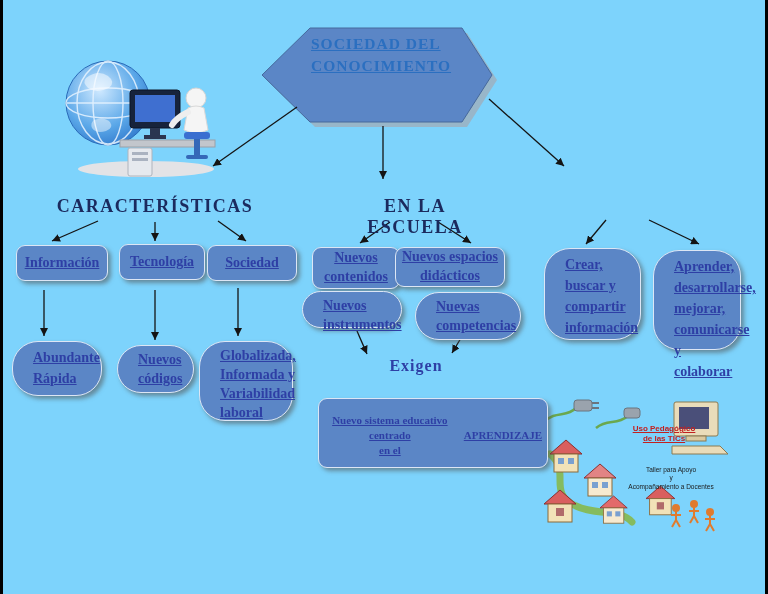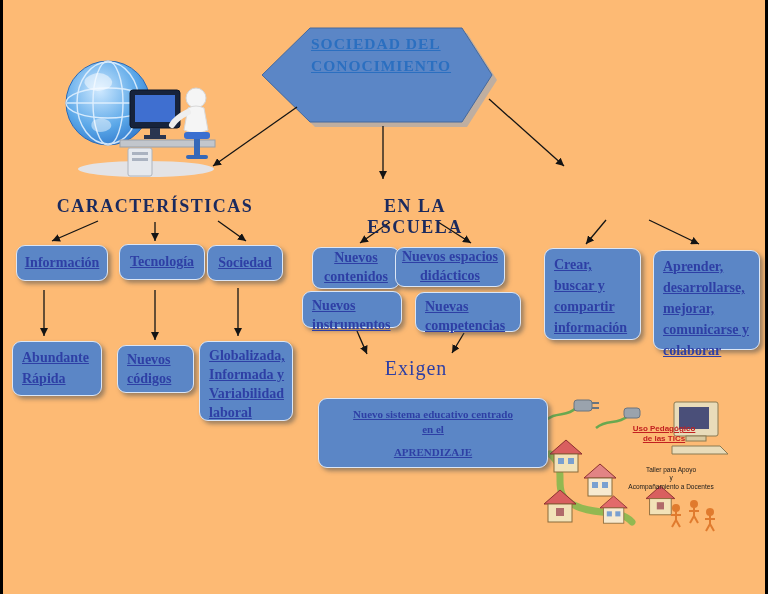--- a/index.html
+++ b/index.html
@@ -1,30 +1,30 @@
 <!DOCTYPE html>
 <html style="--box-fill: #5b86c6; --box-border: #dce6f5; --box-text: #2e3fa5; --heading-text: #1b2a5e; --hexagon-fill: #5b86c6; --hexagon-text: #2b6fc0; --arrow: #141414;"><head>
 <meta charset="utf-8">
 <style>
   html,body{margin:0;padding:0;background:#fff;}
-  .page{position:relative;width:768px;height:594px;background:#fdba74;overflow:hidden;font-family:"Liberation Serif",serif;}
+  .page{position:relative;width:768px;height:594px;background:#7dd3fc;overflow:hidden;font-family:"Liberation Serif",serif;}
   .edge{position:absolute;top:0;bottom:0;width:3px;background:#000;}
   .edge-left{left:0}
   .edge-right{right:0}
   .layer{position:absolute;left:0;top:0;pointer-events:none;}
   .hex-title{position:absolute;left:311px;top:33px;width:175px;font-weight:bold;font-size:15.5px;letter-spacing:1px;line-height:22px;color:var(--hexagon-text,#2b6fc0);text-decoration:underline;white-space:pre-line;}
   .heading{position:absolute;font-weight:bold;font-size:18px;letter-spacing:1.5px;text-align:center;color:var(--heading-text,#1b2a5e);}
   .box{position:absolute;background:var(--box-fill,#5b86c6);border:1px solid var(--box-border,#dce6f5);border-radius:9px;
        box-shadow:3px 3px 4px rgba(80,80,80,.55);color:var(--box-text,#2e3fa5);font-weight:bold;font-size:14px;line-height:1.35;
        text-decoration:underline;white-space:pre-line;display:flex;align-items:center;justify-content:center;text-align:center;
        padding:3px 5px;box-sizing:border-box;}
-  .box.la{justify-content:flex-start;text-align:left;align-items:flex-start;padding-left:9px;padding-top:5px;}
+  .box.la{justify-content:flex-start;text-align:left;align-items:flex-start;padding-left:20px;padding-top:5px;border-radius:26px;}
   .box.tall{line-height:1.5;}
-  .exigen{position:absolute;left:368px;top:357px;width:96px;text-align:center;font-size:20px;font-weight:normal;letter-spacing:1px;color:var(--box-text,#2e3fa5);}
-  .bigbox{flex-direction:column;justify-content:flex-start;gap:8px;padding-top:8px;font-size:11px;}
+  .exigen{position:absolute;left:368px;top:357px;width:96px;text-align:center;font-size:16px;font-weight:bold;letter-spacing:1px;color:var(--box-text,#2e3fa5);}
+  .bigbox{flex-direction:row;justify-content:flex-start;gap:8px;padding-top:8px;font-size:11px;}
   .tiny-red{position:absolute;font-family:"Liberation Sans",sans-serif;font-weight:bold;color:#c22020;font-size:8px;line-height:1.25;text-align:center;white-space:pre-line;text-decoration:underline;}
   .tiny-black{position:absolute;font-family:"Liberation Sans",sans-serif;color:#1a1a1a;font-size:6.5px;line-height:1.3;text-align:center;white-space:pre-line;}
 </style>
 </head>
 <body>
 
 <div class="page">
 
   <div class="edge edge-left"></div>
   <div class="edge edge-right"></div>
@@ -161,53 +161,53 @@
   </svg>
 
   <div class="hex-title">SOCIEDAD DEL
 CONOCIMIENTO</div>
 
   <div class="heading" style="left:55px;top:196px;width:200px">CARACTERÍSTICAS</div>
   <div class="heading" style="left:335px;top:196px;width:160px">EN LA ESCUELA</div>
 
   <div class="box" style="left:16px;top:245px;width:92px;height:36px">Información</div>
   <div class="box" style="left:119px;top:244px;width:86px;height:36px">Tecnología</div>
-  <div class="box" style="left:207px;top:245px;width:76px;height:36px">Sociedad</div>
+  <div class="box" style="left:207px;top:245px;width:90px;height:36px">Sociedad</div>
 
   <div class="box la tall" style="left:12px;top:341px;width:90px;height:55px">Abundante
 Rápida</div>
   <div class="box la" style="left:117px;top:345px;width:77px;height:48px">Nuevos
 códigos</div>
   <div class="box la" style="left:199px;top:341px;width:94px;height:80px">Globalizada,
 Informada y
 Variabilidad
 laboral</div>
 
   <div class="box" style="left:312px;top:247px;width:88px;height:42px">Nuevos
 contenidos</div>
   <div class="box" style="left:395px;top:247px;width:110px;height:40px">Nuevos espacios
 didácticos</div>
   <div class="box la" style="left:302px;top:291px;width:100px;height:37px">Nuevos
 instrumentos</div>
-  <div class="box la" style="left:415px;top:292px;width:106px;height:40px">Nuevas
+  <div class="box la" style="left:415px;top:292px;width:106px;height:48px">Nuevas
 competencias</div>
 
   <div class="exigen">Exigen</div>
 
   <div class="box bigbox" style="left:318px;top:398px;width:230px;height:70px">
     <div>Nuevo sistema educativo centrado
 en el</div>
     <div>APRENDIZAJE</div>
   </div>
 
   <div class="box la tall" style="left:544px;top:248px;width:97px;height:92px">Crear,
 buscar y
 compartir
 información</div>
-  <div class="box la tall" style="left:653px;top:250px;width:107px;height:100px">Aprender,
+  <div class="box la tall" style="left:653px;top:250px;width:88px;height:100px">Aprender,
 desarrollarse,
 mejorar,
 comunicarse y
 colaborar</div>
 
   <div class="tiny-red" style="left:622px;top:424px;width:84px">Uso Pedagógico
 de las TICs</div>
   <div class="tiny-black" style="left:628px;top:466px;width:86px">Taller para Apoyo
 y
 Acompañamiento a Docentes</div>

